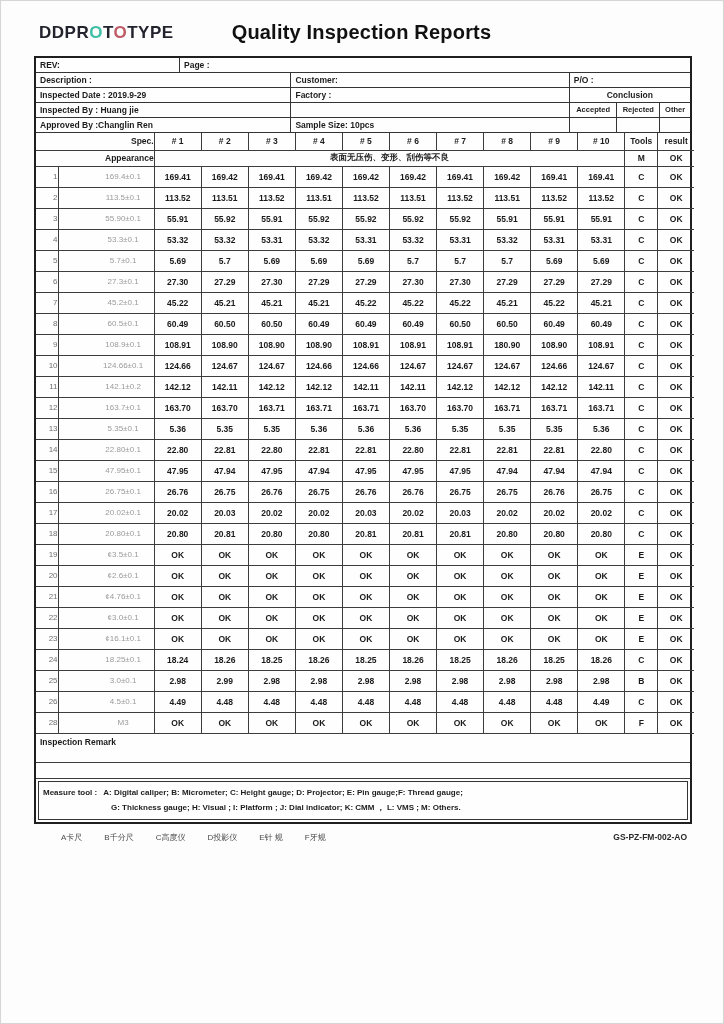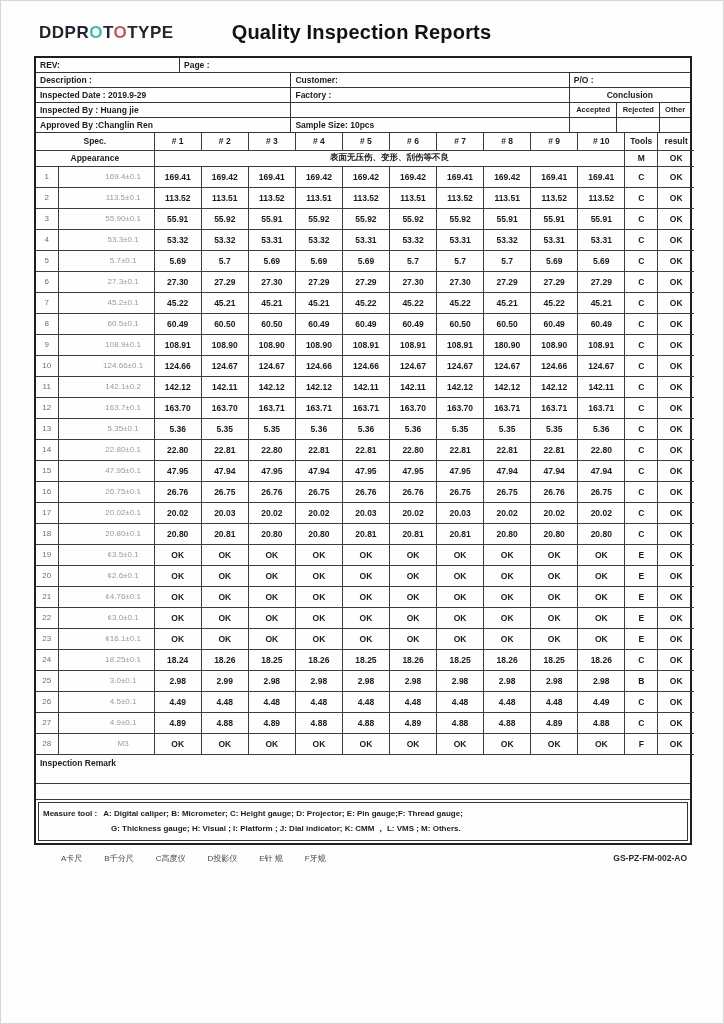--- a/index.html
+++ b/index.html
@@ -29,21 +29,21 @@
   
   table.main { border-collapse:collapse; table-layout:fixed; width:658px; }
   table.main th, table.main td {
     border:1px solid #3c3c3c; text-align:center; overflow:hidden; white-space:nowrap;
   }
   table.main th { font-size:8.5px; font-weight:bold; height:17px; }
   tr.appearance td { height:16px; font-size:8.5px; font-weight:bold; }
   tr.data-row td { height:21px; font-size:8.5px; font-weight:bold; color:#1a1a1a; }
   tr.data-row td.c-no { font-size:8px; font-weight:normal; color:#6f6f6f; }
   tr.data-row td.c-spec { font-size:8px; font-weight:normal; color:#9a9a9a;padding-left:34px; }
-  table.main .edge-l { border-left:none; } table.main .edge-r { border-right:none; }
+  table.main .edge-l { border-left:none;text-align:right; } table.main .edge-r { border-right:none; }
   table.main tr:first-child th { border-top:none; }
   
   .remark-label { height:29px; line-height:16px; font-size:8.5px; font-weight:bold;
                   padding-left:4px; border-bottom:1px solid #3c3c3c; }
   .remark-empty { height:16px; border-bottom:1px solid #3c3c3c; }
   
   .measure-box { margin:2px; border:1px solid #343434; padding:3px 4px 4px 4px; }
   .measure-line { display:flex; font-size:8px; font-weight:bold; line-height:15px; }
   .measure-label { white-space:nowrap; }
   .measure-text { margin-left:6px; }
@@ -547,36 +547,20 @@
             <td class="c-val">4.48</td>
             <td class="c-val">4.48</td>
             <td class="c-val">4.48</td>
             <td class="c-val">4.48</td>
             <td class="c-val">4.48</td>
             <td class="c-val">4.49</td>
             <td class="c-tool">C</td>
             <td class="c-result edge-r">OK</td>
           </tr>
           <tr class="data-row">
-            <td class="c-no edge-l">27</td>
-            <td class="c-spec">4.9±0.1</td>
-            <td class="c-val">4.89</td>
-            <td class="c-val">4.88</td>
-            <td class="c-val">4.89</td>
-            <td class="c-val">4.88</td>
-            <td class="c-val">4.88</td>
-            <td class="c-val">4.89</td>
-            <td class="c-val">4.88</td>
-            <td class="c-val">4.88</td>
-            <td class="c-val">4.89</td>
-            <td class="c-val">4.88</td>
-            <td class="c-tool">C</td>
-            <td class="c-result edge-r">OK</td>
-          </tr>
-          <tr class="data-row">
             <td class="c-no edge-l">28</td>
             <td class="c-spec">M3</td>
             <td class="c-val">OK</td>
             <td class="c-val">OK</td>
             <td class="c-val">OK</td>
             <td class="c-val">OK</td>
             <td class="c-val">OK</td>
             <td class="c-val">OK</td>
             <td class="c-val">OK</td>
             <td class="c-val">OK</td>

